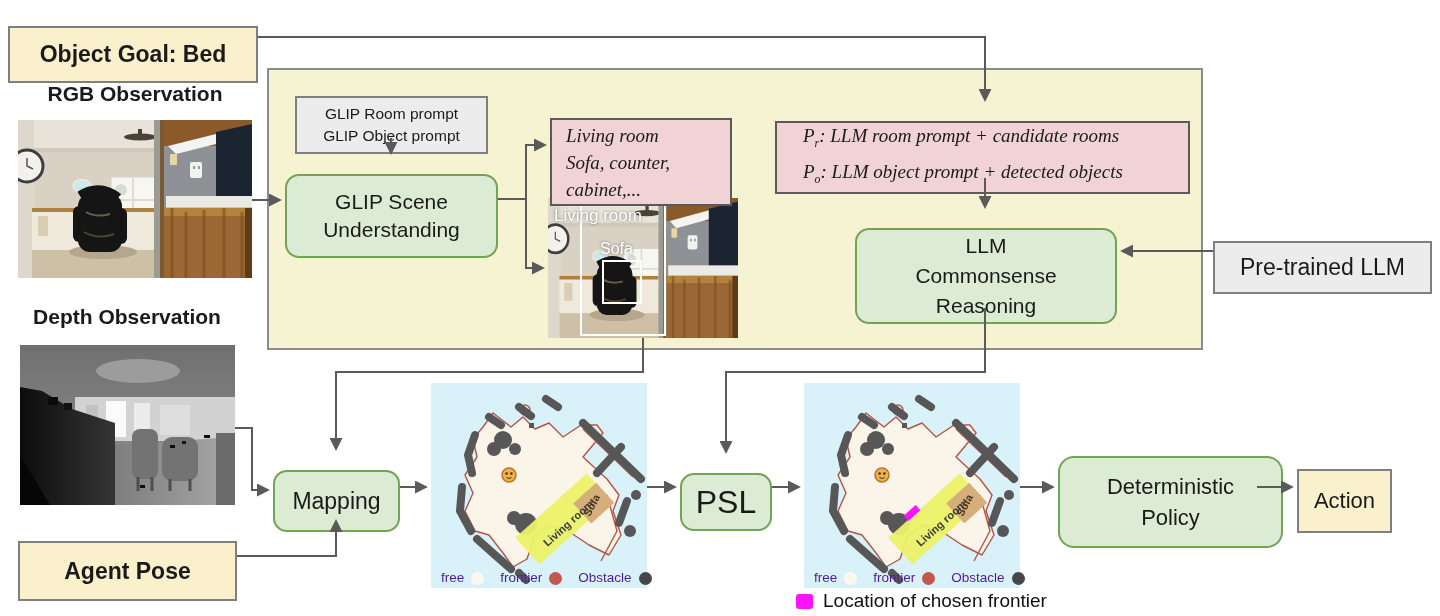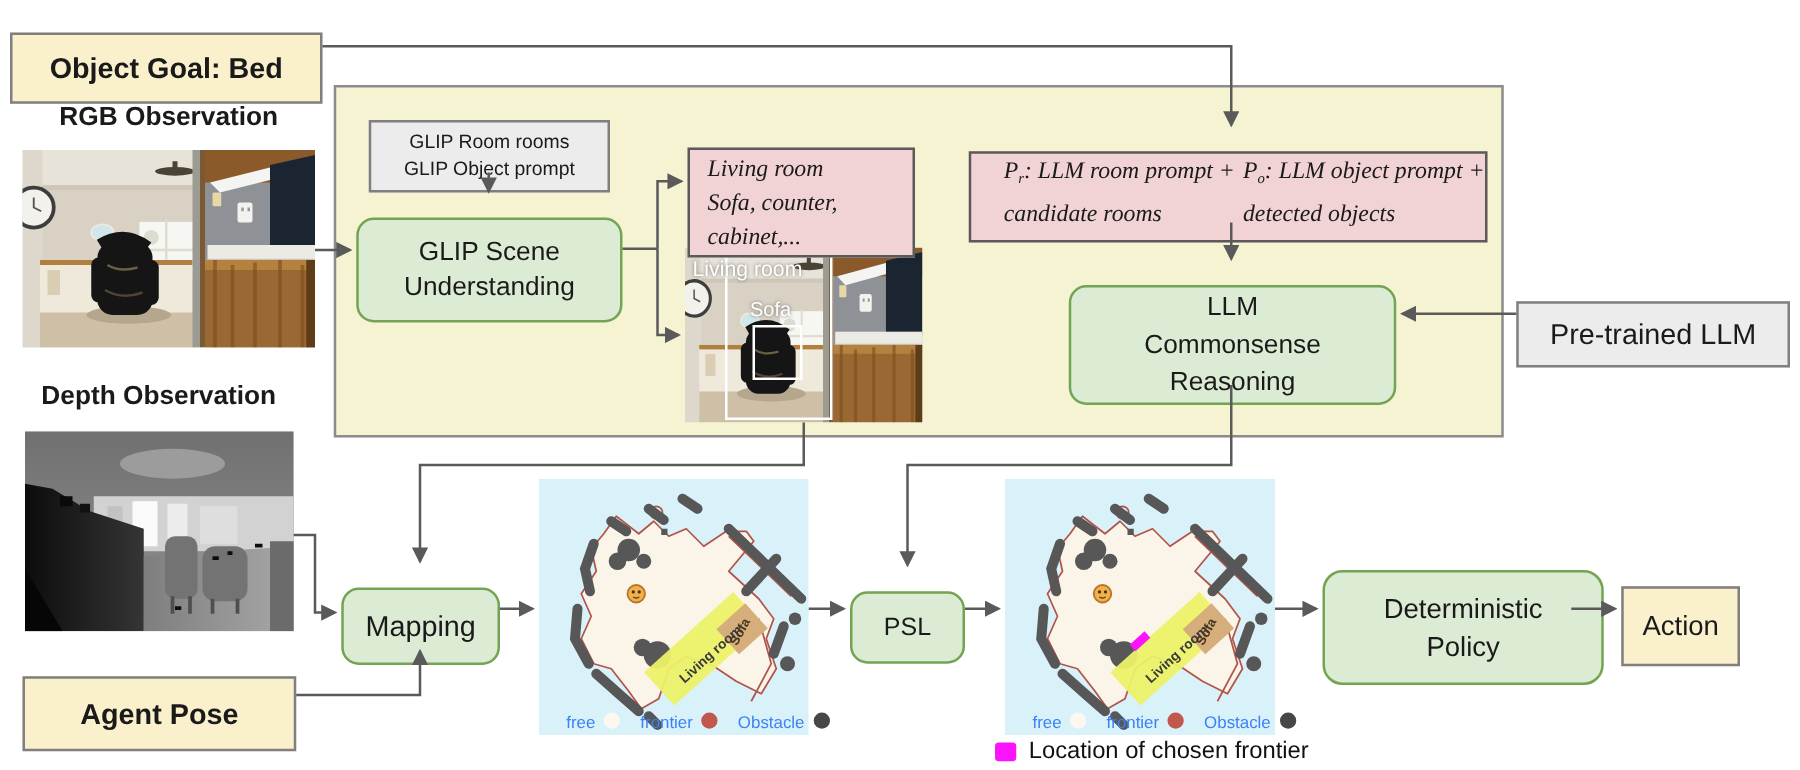--- a/index.html
+++ b/index.html
@@ -23,21 +23,21 @@
   .pinkb{background:var(--c-pink);border:2px solid var(--c-pink-border);}
   .panel{position:absolute;background:var(--c-panel);border:2px solid var(--c-panel-border);box-sizing:border-box;}
   .h-bold{font-weight:700;}
   .serif-it{font-family:"Liberation Serif", serif;font-style:italic;}
   .connectors{position:absolute;left:0;top:0;width:1440px;height:616px;pointer-events:none;z-index:6;}
   .boxz{z-index:4;}
   .imgz{z-index:3;}
   .map-tile{position:absolute;width:216px;height:205px;z-index:3;}
   .map-tile svg.base{position:absolute;left:0;top:0;width:100%;height:100%;}
   .map-overlay{position:absolute;left:0;top:0;width:100%;height:100%;}
-  .map-legend{position:absolute;left:22px;right:2px;bottom:3px;display:flex;align-items:flex-start;font-size:13.5px;color:#3b82f6;z-index:2;}
+  .map-legend{position:absolute;left:10px;right:2px;bottom:3px;display:flex;align-items:flex-end;font-size:13.5px;color:#4c1d95;z-index:2;}
   .map-legend .lab{margin-right:7px;}
   .map-legend .dot{width:13px;height:13px;border-radius:50%;display:inline-block;margin-right:16px;flex:none;}
   .dot.free{background:#fdf8ef;}
   .dot.frontier{background:#c2574e;}
   .dot.obstacle{background:#474747;}
   .chosen-legend{position:absolute;display:flex;align-items:center;gap:10px;font-size:19px;color:#111;}
   .chosen-swatch{width:17px;height:15px;background:var(--c-magenta);border-radius:3px;flex:none;}
   .glip-overlay-label{position:absolute;color:#fff;text-shadow:0 0 3px rgba(80,80,80,.8);}
   .wbox{position:absolute;border:2.5px solid #fff;box-sizing:border-box;}
   .prompt-lines{line-height:22px;font-size:15.5px;}
@@ -202,21 +202,21 @@
     <svg width="215" height="160" viewBox="0 0 215 160" preserveAspectRatio="none">
         <use href="#depth-scene"></use>
       </svg>
   </div>
 
   <div class="box cream boxz h-bold" style="left:18px;top:525px;width:219px;height:60px;font-size:23px;">
     <span>Agent Pose</span>
   </div>
 
   <div class="box grayb boxz prompt-lines" style="left:295px;top:80px;width:193px;height:58px;flex-direction:column;">
-    <span>GLIP Room rooms</span>
+    <span>GLIP Room prompt</span>
     <span>GLIP Object prompt</span>
   </div>
 
   <div class="box greenb boxz" style="left:285px;top:158px;width:213px;height:84px;font-size:21px;line-height:28px;padding:0 20px;">
     <span>GLIP Scene Understanding</span>
   </div>
 
   <div class="box pinkb boxz serif-it" style="left:550px;top:102px;width:182px;height:88px;flex-direction:column;align-items:flex-start;justify-content:center;padding-left:14px;font-size:19px;line-height:27px;text-align:left;">
     <span>Living room</span>
     <span>Sofa, counter,</span>
@@ -226,21 +226,21 @@
   <div class="abs imgz" style="left:548px;top:198px;width:190px;height:140px;">
     <svg width="190" height="140" viewBox="0 0 234 158" preserveAspectRatio="none">
         <use href="#room-scene"></use>
       </svg>
     <div class="wbox" style="left:32px;top:2px;width:86px;height:136px;"></div>
     <div class="wbox" style="left:54px;top:62px;width:40px;height:44px;"></div>
     <div class="glip-overlay-label" style="left:6px;top:8px;font-size:17px;">Living room</div>
     <div class="glip-overlay-label" style="left:52px;top:42px;font-size:16px;">Sofa</div>
   </div>
 
-  <div class="box pinkb boxz serif-it" style="left:775px;top:105px;width:415px;height:73px;flex-direction:row;align-items:flex-start;justify-content:center;padding-left:26px;font-size:19px;line-height:28px;text-align:left;">
+  <div class="box pinkb boxz serif-it" style="left:775px;top:105px;width:415px;height:73px;flex-direction:column;align-items:flex-start;justify-content:center;padding-left:26px;font-size:19px;line-height:28px;text-align:left;">
     <span><span>P</span><sub class="pv">r</sub><span>: LLM room prompt + candidate rooms</span></span>
     <span><span>P</span><sub class="pv">o</sub><span>: LLM object prompt + detected objects</span></span>
   </div>
 
   <div class="box greenb boxz" style="left:855px;top:212px;width:262px;height:96px;font-size:21px;line-height:30px;padding:0 40px;">
     <span>LLM Commonsense Reasoning</span>
   </div>
 
   <div class="box grayb boxz" style="left:1213px;top:225px;width:219px;height:53px;font-size:23px;">
     <span>Pre-trained LLM</span>
@@ -261,21 +261,21 @@
     <div class="map-legend">
       <span class="lab">free</span>
         <span class="dot free"></span>
       <span class="lab">frontier</span>
         <span class="dot frontier"></span>
       <span class="lab">Obstacle</span>
         <span class="dot obstacle"></span>
     </div>
   </div>
 
-  <div class="box greenb boxz" style="left:680px;top:457px;width:92px;height:58px;font-size:20px;">
+  <div class="box greenb boxz" style="left:680px;top:457px;width:92px;height:58px;font-size:32px;">
     <span>PSL</span>
   </div>
 
   <div class="map-tile" style="left:804px;top:383px;">
     <svg class="base" viewBox="0 0 216 205">
         <use href="#occ-map"></use>
       </svg>
     <svg class="map-overlay" viewBox="0 0 216 205">
       <rect x="-8" y="-3.5" width="16" height="7" fill="#fb14fb" transform="translate(108 130) rotate(-42)"></rect>
       <text transform="translate(140 143) rotate(-42)" text-anchor="middle" font-size="11" font-weight="bold" fill="#3a3a3a">Living room</text>

